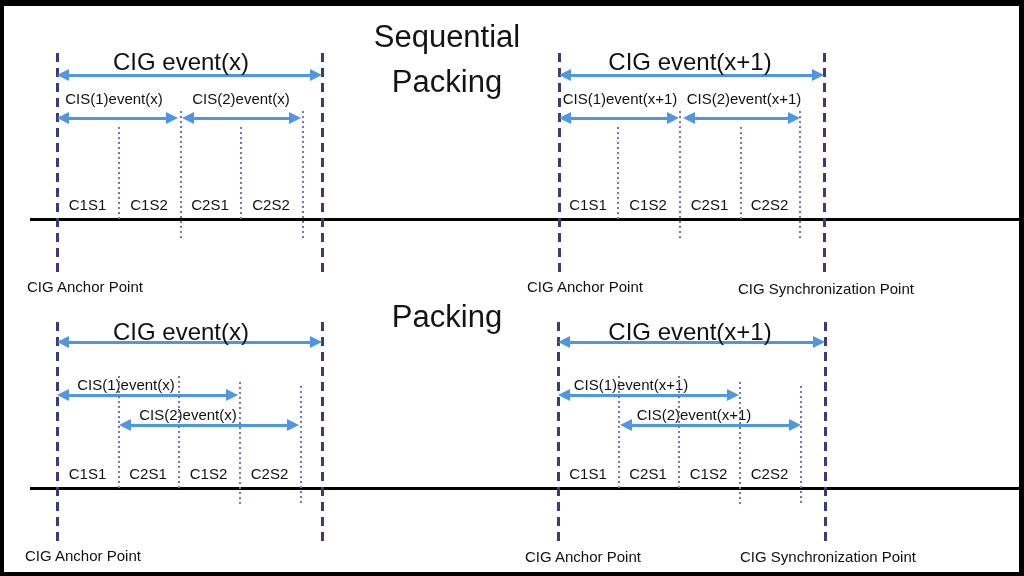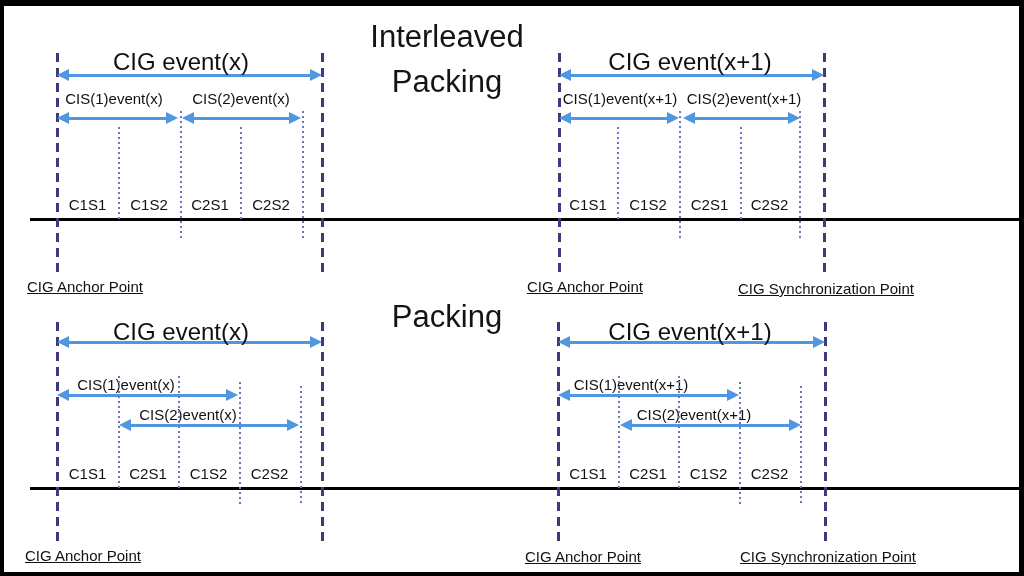--- a/index.html
+++ b/index.html
@@ -53,33 +53,33 @@
     position:absolute;right:0;top:0;width:0;height:0;
     border-top:6px solid transparent;border-bottom:6px solid transparent;
     border-left:12px solid #4f97e0;
   }
   .lbl{
     position:absolute;color:#111;white-space:nowrap;line-height:1.2;
   }
   .lbl-cig{font-size:24px;transform:translateX(-50%);}
   .lbl-cis{font-size:15px;transform:translateX(-50%);}
   .lbl-slot{position:absolute;font-size:15px;color:#111;text-align:center;line-height:1.2;}
-  .lbl-point{font-size:15px;text-decoration:underline;}
+  .lbl-point{font-size:15px;}
 </style>
 </head>
 <body>
 
 <div id="frame">
   <div id="canvas"></div>
 
   <div class="timeline" style="top:218px"></div>
   <div class="timeline" style="top:487px"></div>
 
   <div class="title" style="top:14px">
-    <div>Interleaved</div>
+    <div>Sequential</div>
     <div>Packing</div>
   </div>
   <div class="title" style="top:294px">
     <div>Packing</div>
   </div>
 
   <div id="diagram-layer">
       <div class="abs" style="left: 0px; top: 0px;">
         <div class="dash-v" style="left: 56px; top: 53px; height: 224px;"></div>
         <div class="dash-v" style="left: 321px; top: 53px; height: 224px;"></div>

